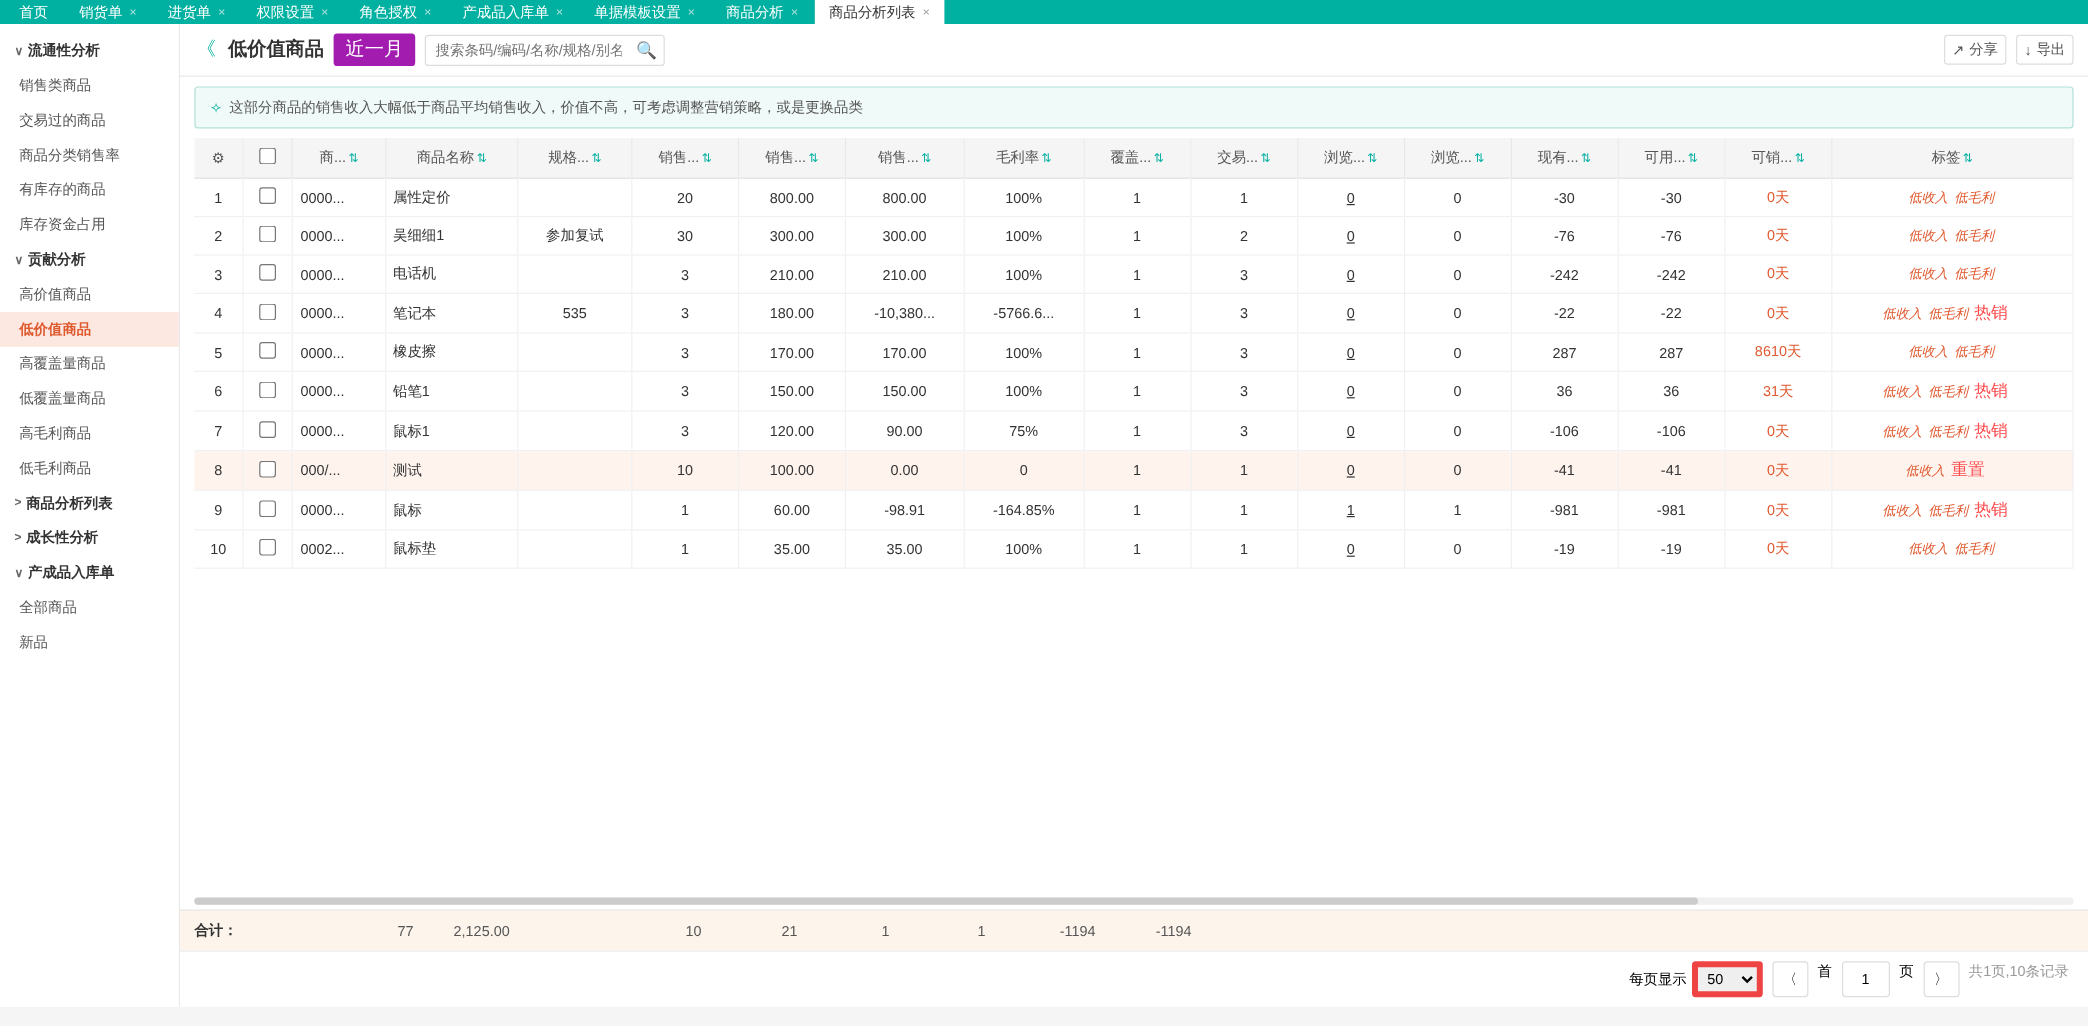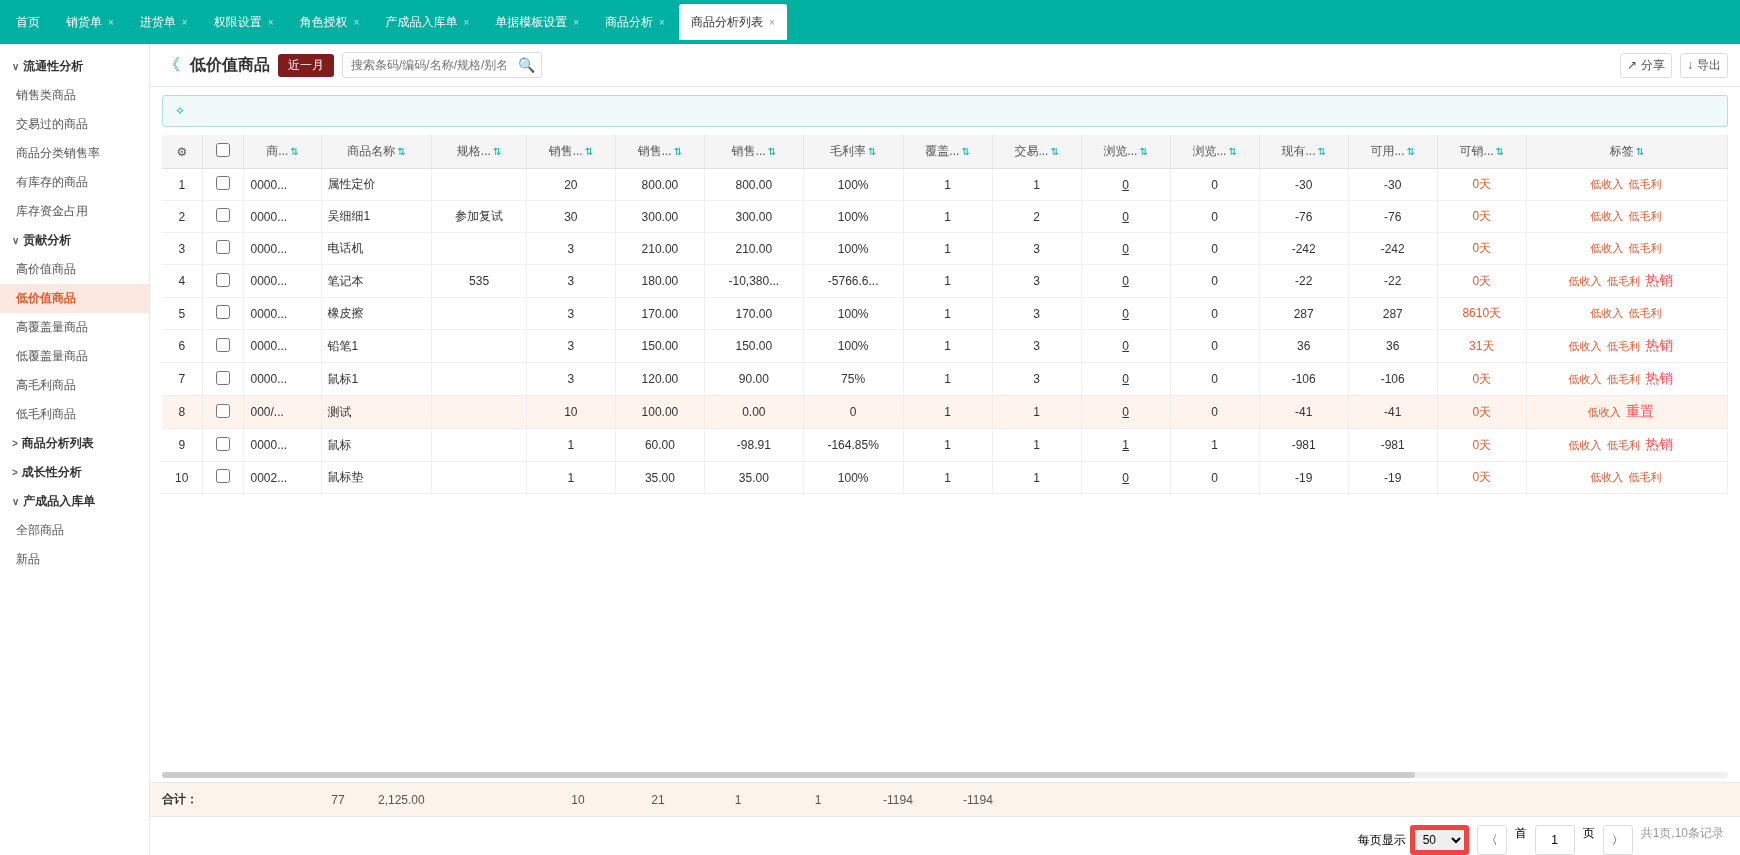--- a/index.html
+++ b/index.html
@@ -1,21 +1,21 @@
 <!DOCTYPE html>
 <html><head>
   <meta charset="utf-8">
   <style>
     * { box-sizing: border-box; margin: 0; padding: 0; font-family: 'Microsoft YaHei', Arial, sans-serif; font-size: 12px; }
     body { background: #f5f5f5; overflow: hidden; }
 
     
     .top-nav {
       background: #00b0a0;
-      height: 44px;
+      height: 20px;
       display: flex;
       align-items: center;
       padding: 0 4px;
       gap: 2px;
     }
     .nav-item {
       color: #fff;
       padding: 6px 12px;
       cursor: pointer;
       border-radius: 3px 3px 0 0;
@@ -76,27 +76,27 @@
     
     .content-header {
       display: flex;
       align-items: center;
       padding: 8px 12px;
       gap: 8px;
       border-bottom: 1px solid #e8e8e8;
     }
     .page-title { font-size: 16px; font-weight: bold; color: #333; }
     .filter-btn {
-      background: #7f1d1d;
+      background: #a21caf;
       color: #fff;
       border: none;
       border-radius: 3px;
       padding: 3px 10px;
       cursor: pointer;
-      font-size: 12px;
+      font-size: 16px;
     }
     .search-box {
       border: 1px solid #ddd;
       border-radius: 3px;
       padding: 4px 8px;
       width: 200px;
       color: #999;
       display: flex;
       align-items: center;
       gap: 12px;
@@ -170,21 +170,21 @@
     }
     table tbody tr.highlighted { background: #fff3ee; }
     table tbody td {
       padding: 7px 6px;
       text-align: center;
       color: #333;
       border-right: 1px solid #f0f0f0;
       white-space: nowrap;
     }
     table tbody td.left { text-align: left; }
-    .tag-orange { color: #e05a30; font-size: 11px; margin-right: 2px; }
+    .tag-orange { color: #e05a30; font-size: 11px; margin-right: 2px; font-style: italic; }
     .tag-red { color: #ff4d4f; font-size: 14px; margin-right: 12px; }
     .underline-link { text-decoration: underline; color: #333; cursor: pointer; }
     .days-orange { color: #e05a30; }
 
     
     .cb { width: 14px; height: 14px; cursor: pointer; }
 
     
     .footer-totals {
       background: #fdf5ec;
@@ -340,20 +340,21 @@
         </button>
         <button class="action-btn">
           <span>↓</span>
           <span>导出</span>
         </button>
       </div>
     </div>
 
     <div class="tip-bar">
       <span class="tip-icon">✧</span>
+      <span>这部分商品的销售收入大幅低于商品平均销售收入，价值不高，可考虑调整营销策略，或是更换品类</span>
     </div>
 
     <div class="table-wrapper">
       <table>
         <thead>
           <tr>
             <th>⚙</th>
             <th><input type="checkbox" class="cb" style=""></th>
             <th>商...<span class="col-sort">⇅</span></th>
             <th>商品名称<span class="col-sort">⇅</span></th>

